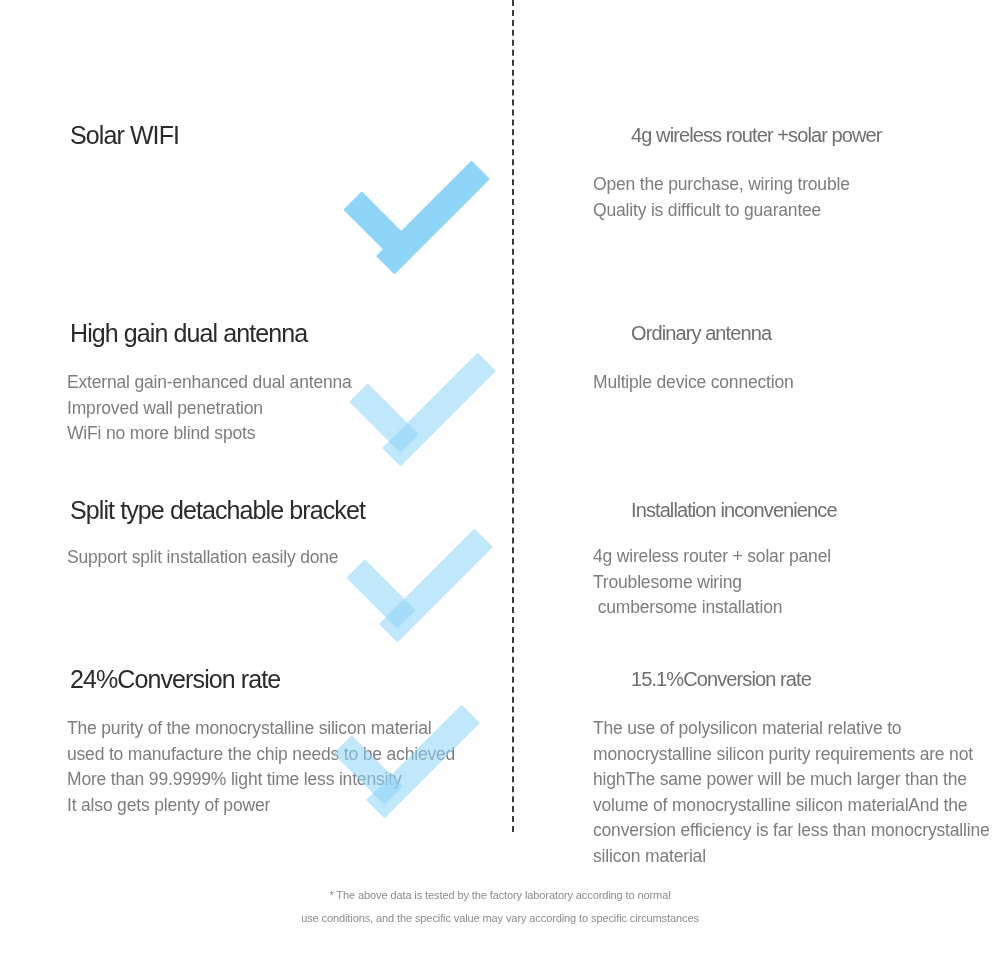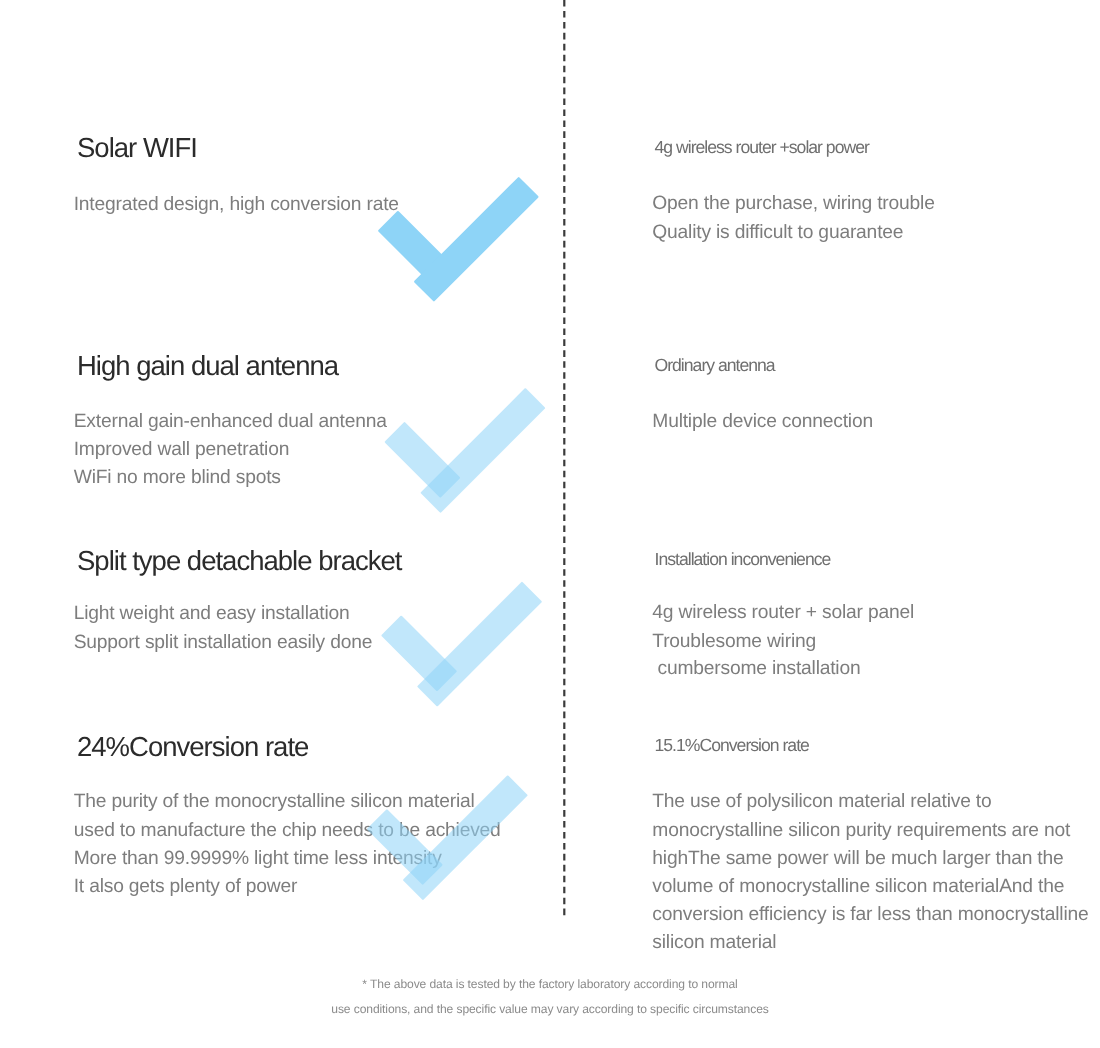--- a/index.html
+++ b/index.html
@@ -52,22 +52,23 @@
     letter-spacing: -0.9px;
     white-space: nowrap;
   }
   .heading.pro {
     color: #2b2b2b;
     font-size: 25px;
     line-height: 30px;
   }
   .heading.con {
     color: #6f6f6f;
-    font-size: 16px;
+    font-size: 20px;
     line-height: 30px;
+    margin-left: 36px;
   }
   .lines {
     margin: 0;
     color: #7d7d7d;
     font-size: 17.5px;
     line-height: 25.5px;
     letter-spacing: -0.18px;
     white-space: pre;
   }
   .lines.wrapped {
@@ -123,37 +124,35 @@
 <div class="page">
 
   <div class="divider"></div>
 
   <div class="col col-left">
 
     <div class="block" style="left:70px; top:120px;">
       <p class="heading pro">Solar WIFI</p>
     </div>
     <div class="block" style="left:67px; top:173px;">
-      <p class="lines">Integrated design, high conversion rate</p>
     </div>
 
     <div class="block" style="left:70px; top:318px;">
       <p class="heading pro">High gain dual antenna</p>
     </div>
     <div class="block" style="left:67px; top:370px;">
       <p class="lines">External gain-enhanced dual antenna</p>
       <p class="lines">Improved wall penetration</p>
       <p class="lines">WiFi no more blind spots</p>
     </div>
 
     <div class="block" style="left:70px; top:495px;">
       <p class="heading pro">Split type detachable bracket</p>
     </div>
     <div class="block" style="left:67px; top:545px;">
-      <p class="lines">Light weight and easy installation</p>
       <p class="lines">Support split installation easily done</p>
     </div>
 
     <div class="block" style="left:70px; top:664px;">
       <p class="heading pro">24%Conversion rate</p>
     </div>
     <div class="block" style="left:67px; top:716px;">
       <p class="lines">The purity of the monocrystalline silicon material</p>
       <p class="lines">used to manufacture the chip needs to be achieved</p>
       <p class="lines">More than 99.9999% light time less intensity</p>

